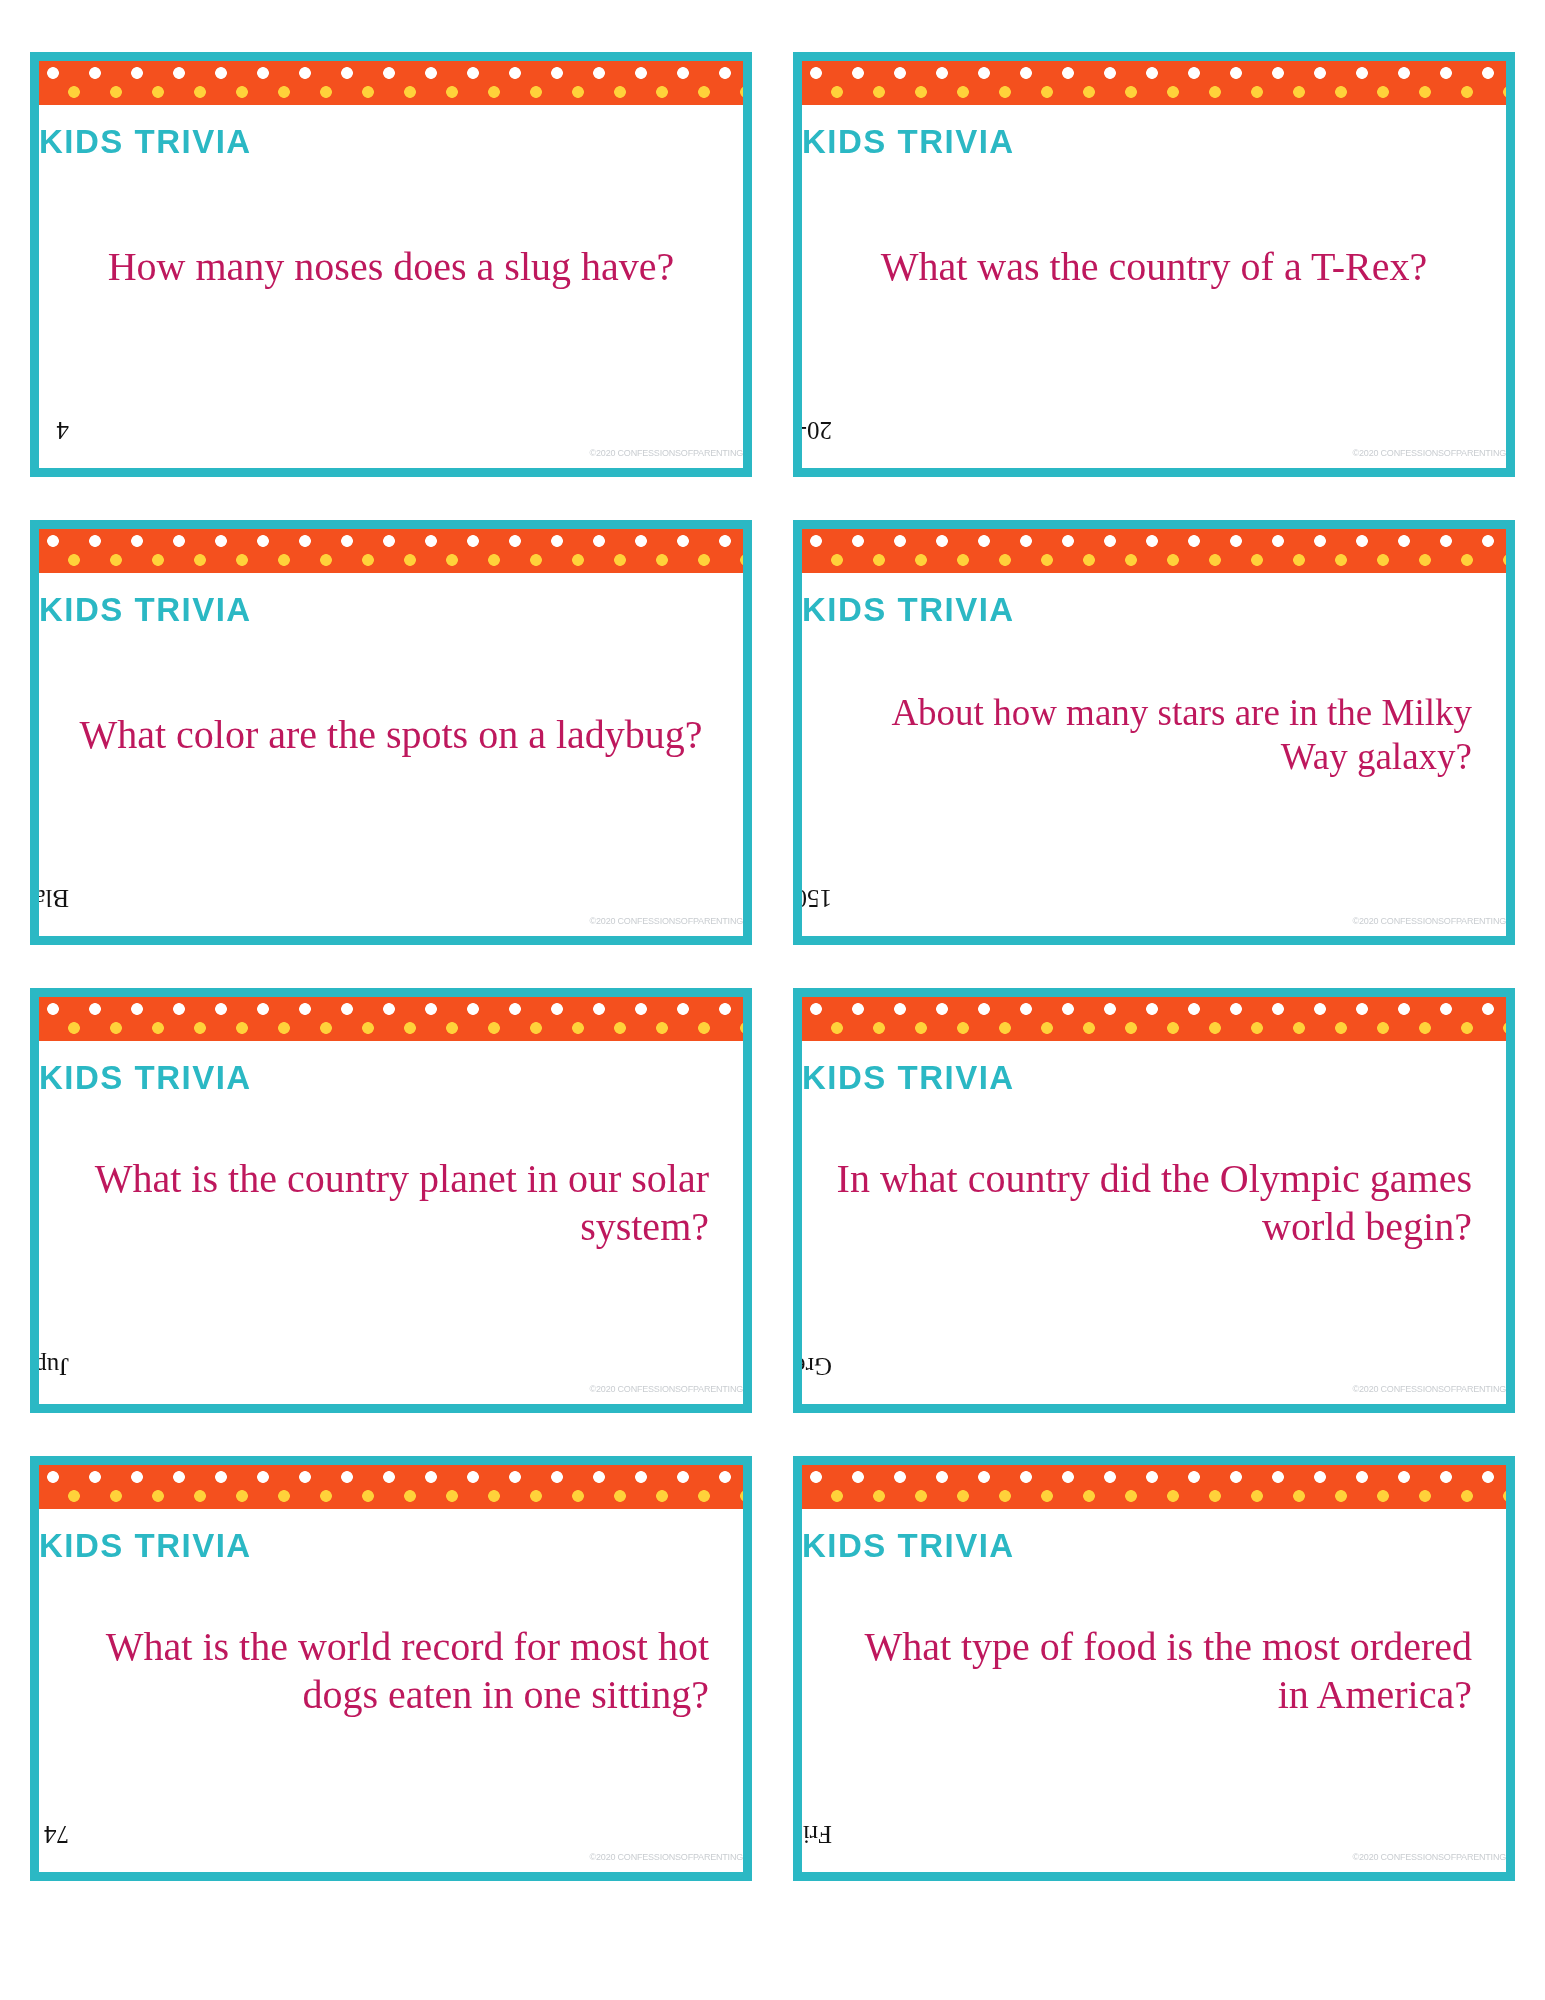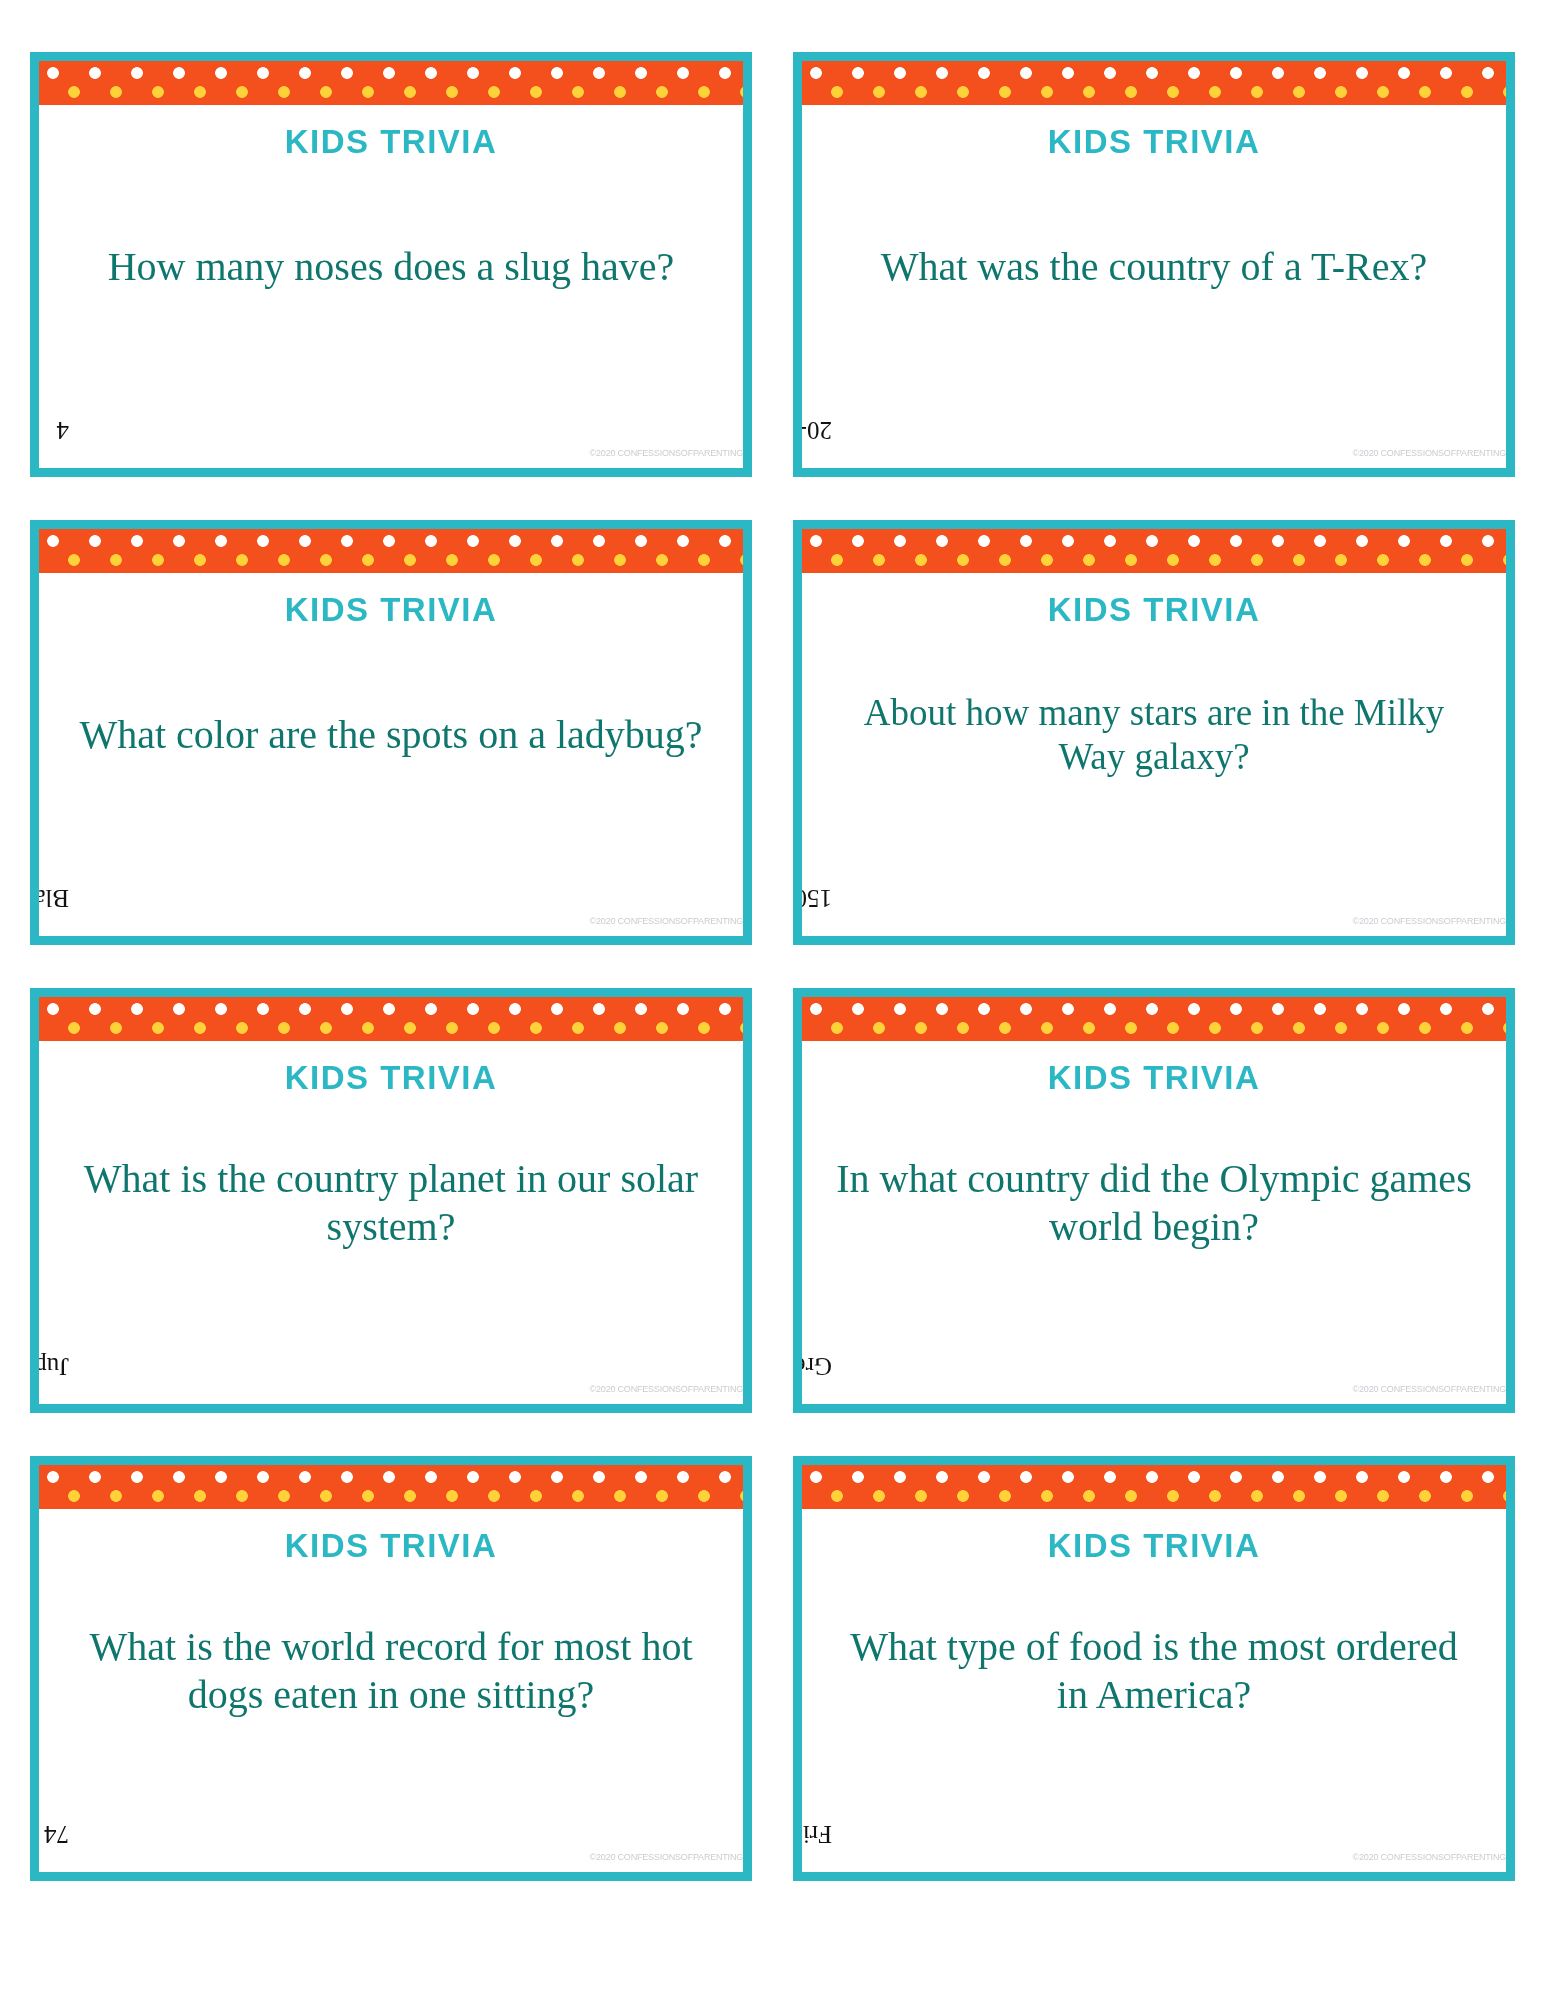--- a/index.html
+++ b/index.html
@@ -49,42 +49,41 @@
       radial-gradient(circle at 35px 31px, #ffd23a 5.5px, rgba(255,210,58,0) 6.2px);
     background-size: 42px 44px, 42px 44px;
     background-position: 0 0, 0 0;
   }
 
   .card-title {
     position: absolute;
     top: 62px;
     left: 0;
     right: 0;
-    text-align: center;
     font-family: "Liberation Sans", sans-serif;
     font-weight: bold;
     font-size: 33px;
     letter-spacing: 1.5px;
     color: #2bb8c4;
   }
 
   .question {
     position: absolute;
     left: 34px;
     right: 34px;
     top: 118px;
     height: 175px;
     display: flex;
     align-items: center;
     justify-content: center;
-    text-align: center;
+    text-align: right;
     font-family: "Liberation Serif", serif;
     font-size: 40px;
     line-height: 1.18;
-    color: #0f766e;
+    color: #be185d;
   }
 
   .answer {
     position: absolute;
     left: 30px;
     bottom: 52px;
     font-family: "Liberation Serif", serif;
     font-size: 25px;
     color: #111111;
     transform: rotate(180deg);

